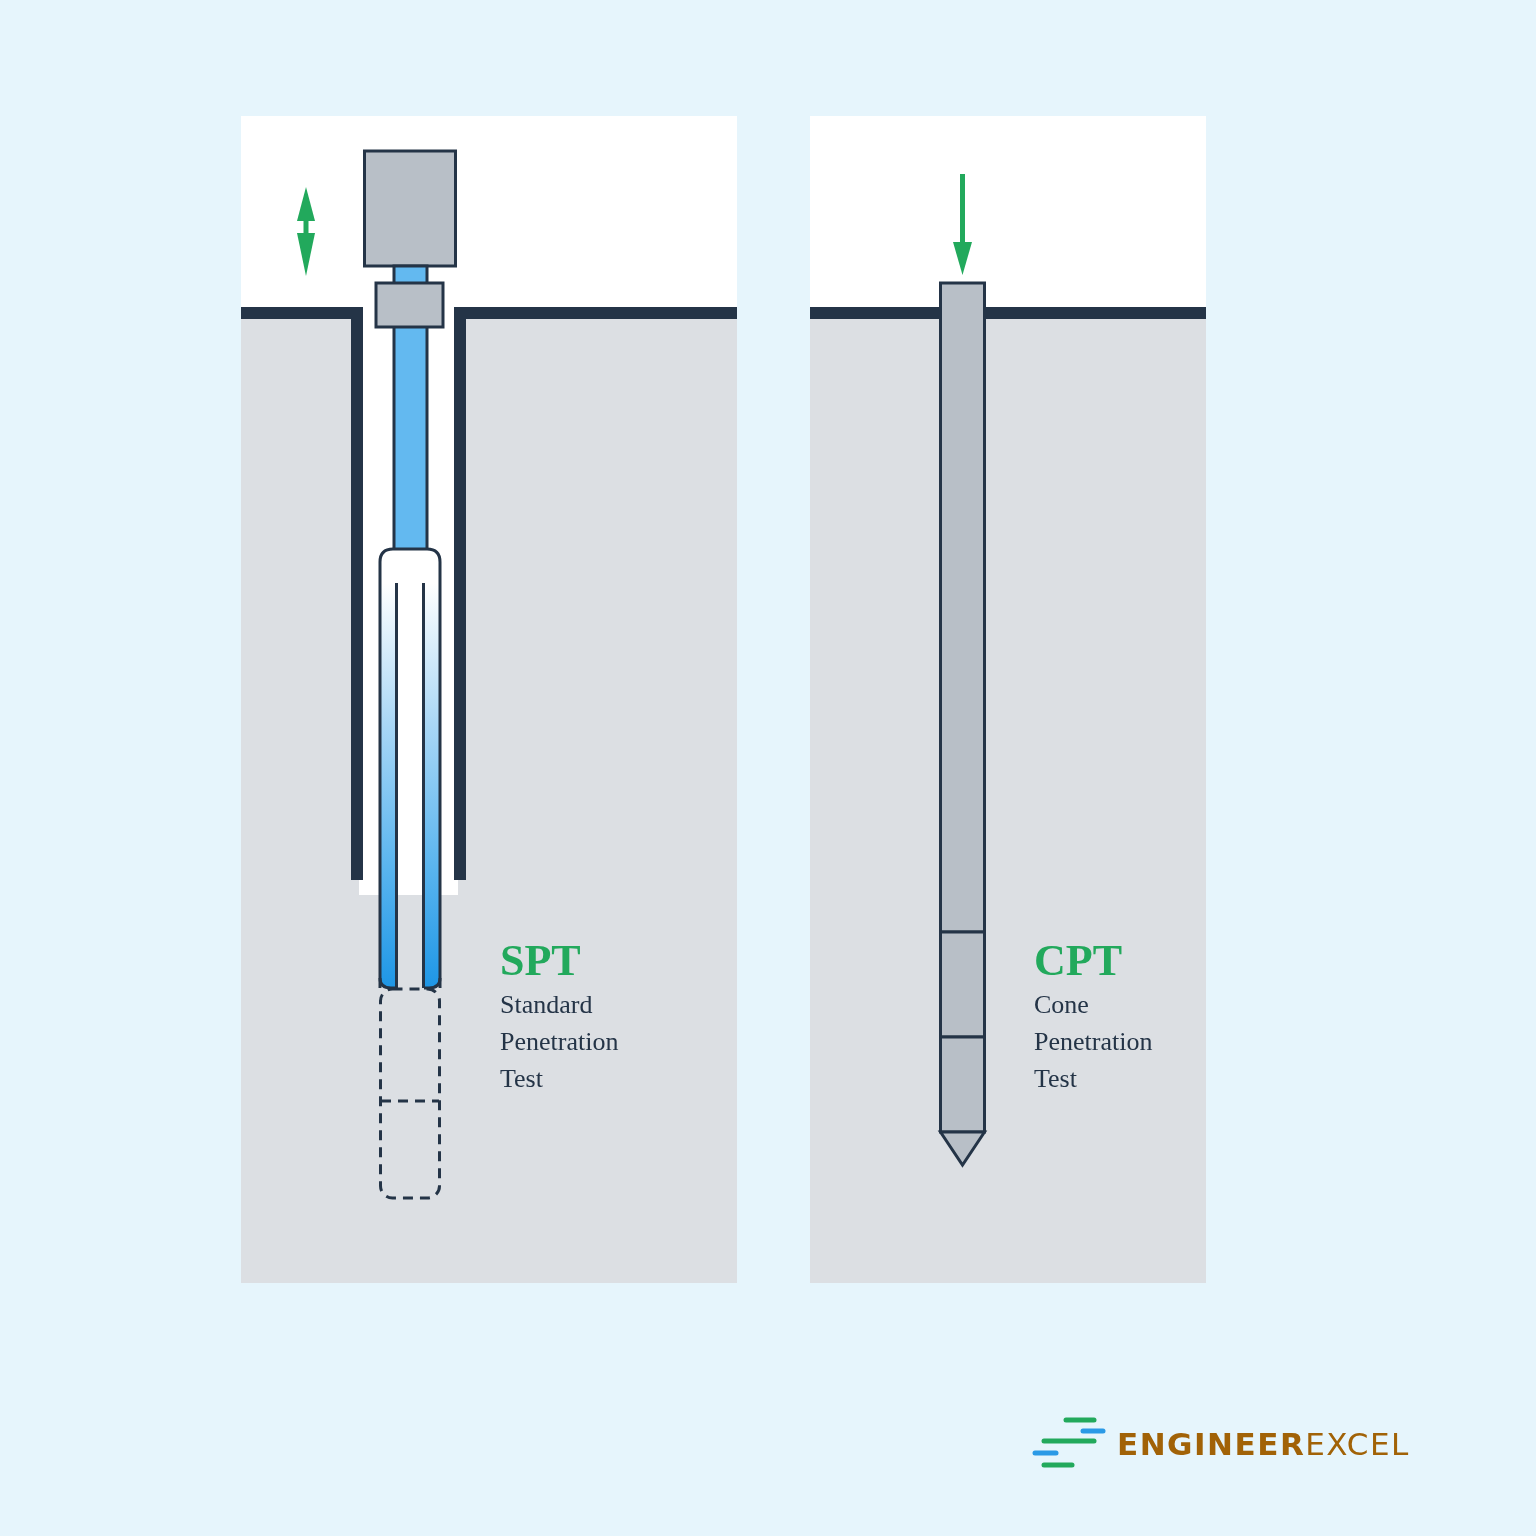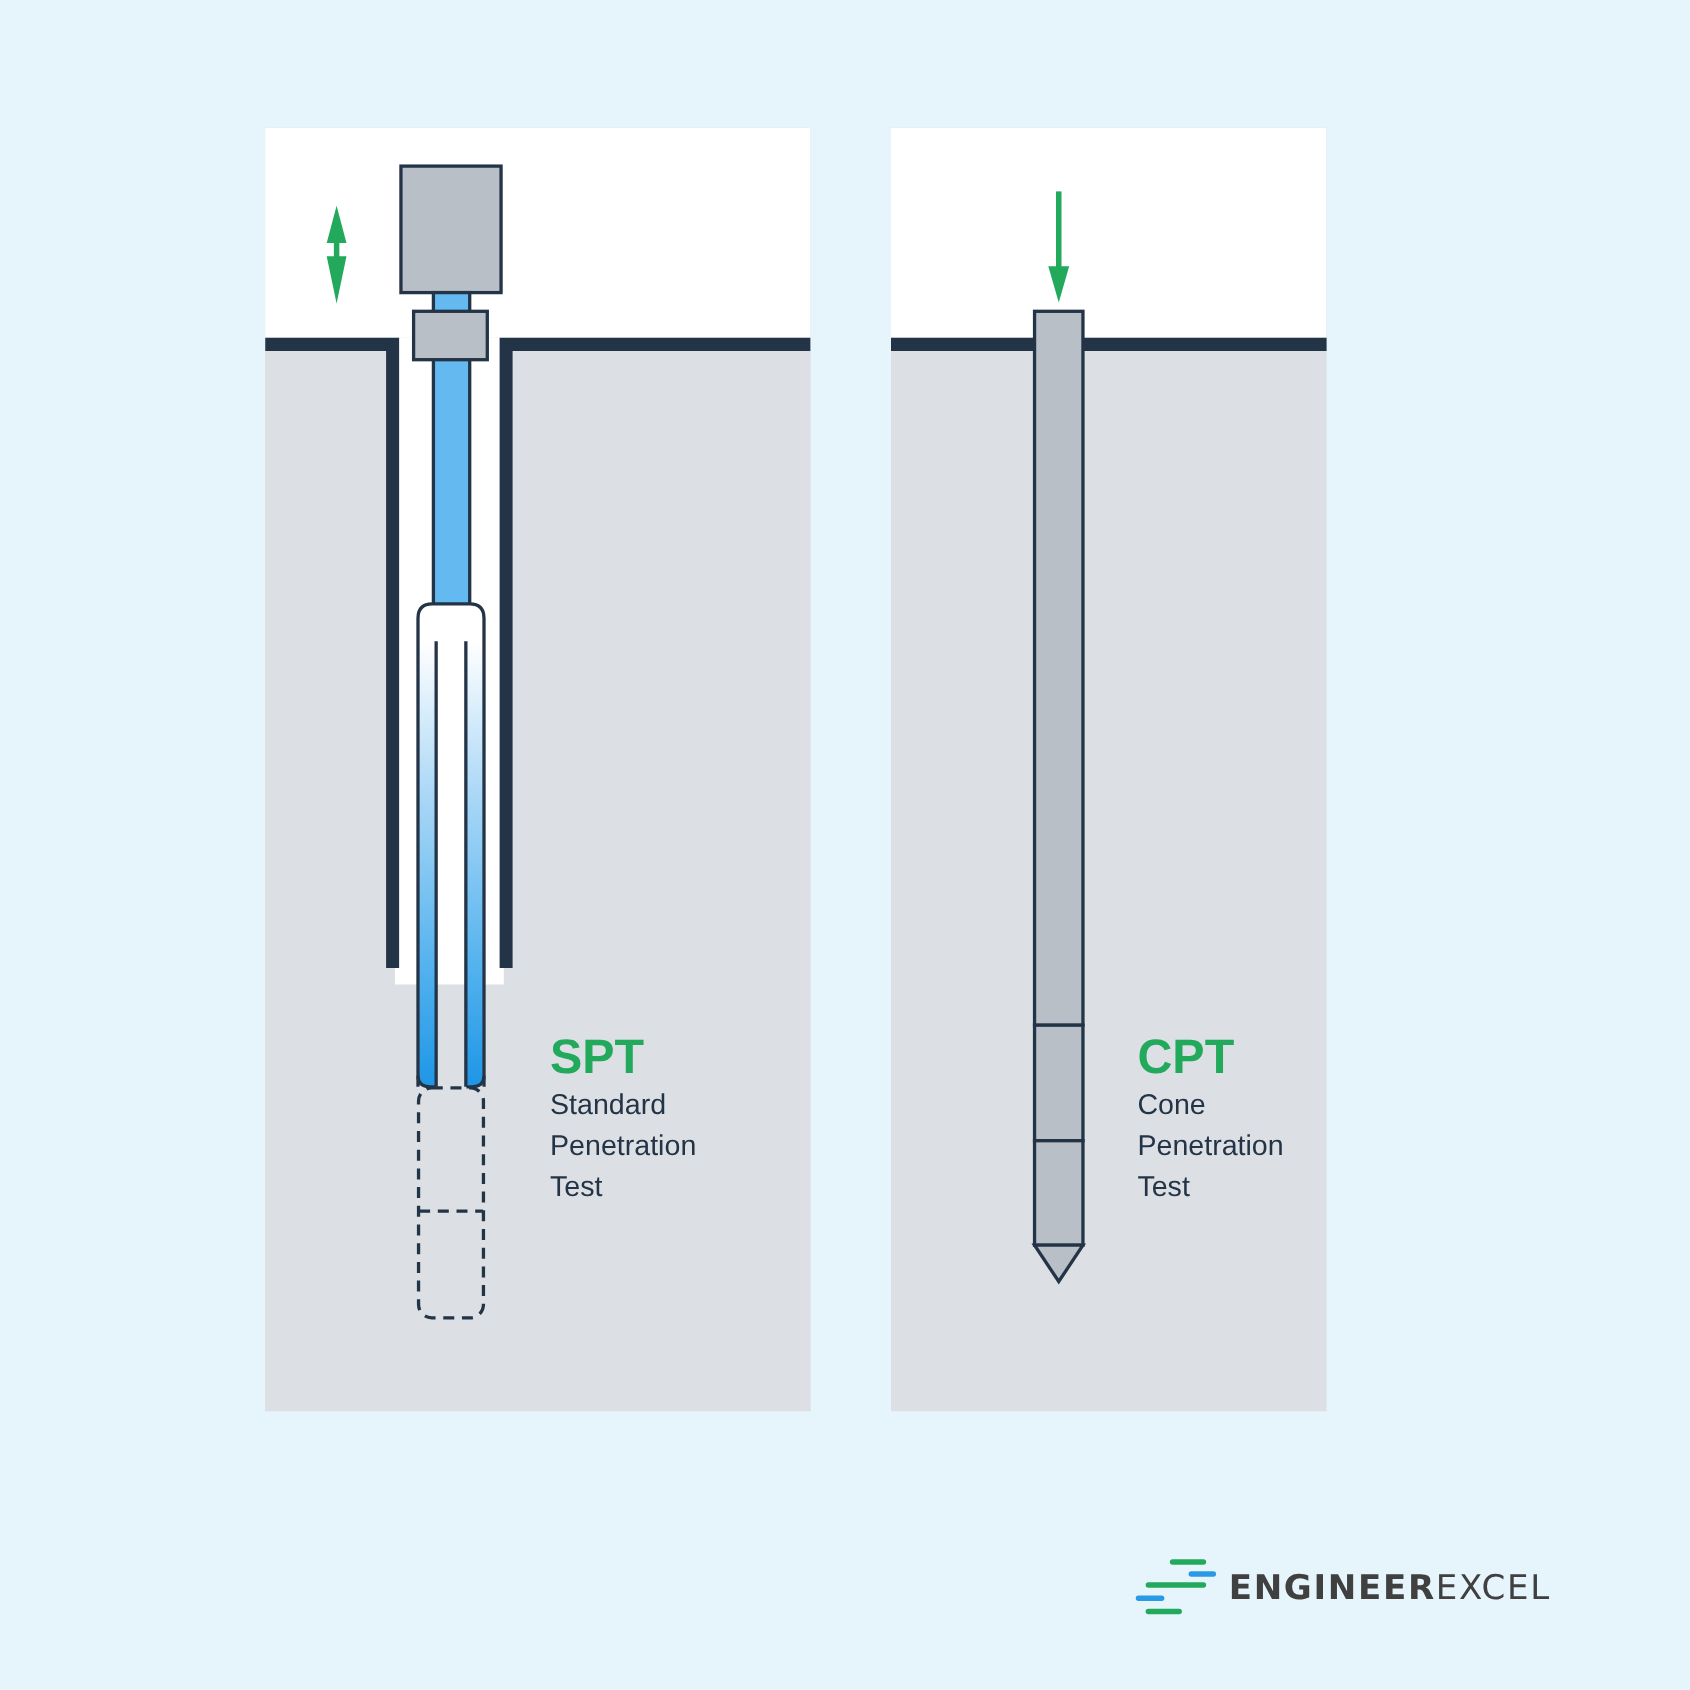--- a/index.html
+++ b/index.html
@@ -1,24 +1,24 @@
 <!DOCTYPE html>
 <html><head>
 <meta charset="utf-8">
 <style>
   html, body { margin: 0; padding: 0; }
   body { width: 1536px; height: 1536px; background: #e6f5fc; position: relative; overflow: hidden; font-family: "DejaVu Sans", sans-serif; }
   .abs { position: absolute; }
   .panel { position: absolute; top: 116px; height: 1167px; background: #dcdfe3; overflow: hidden; }
   .sky { position: absolute; left: 0; right: 0; top: 0; background: #ffffff; }
   svg.full { position: absolute; left: 0; top: 0; }
-  .label { position: absolute; color: #243447; font-family: Liberation Sans, sans-serif; }
+  .label { position: absolute; color: #243447; font-family: Liberation Serif, serif; }
   .label .acr { color: #22a95c; font-weight: bold; font-size: 44px; line-height: 50px; letter-spacing: 0px; }
   .label .line { font-size: 26px; line-height: 37px; }
-  .logo-text { position: absolute; left: 1117px; top: 1424px; font-family: "DejaVu Sans", sans-serif; font-size: 31px; color: #404040; letter-spacing: 1.5px; line-height: 40px; }
+  .logo-text { position: absolute; left: 1117px; top: 1424px; font-family: "DejaVu Sans", sans-serif; font-size: 31px; color: #a16207; letter-spacing: 1.5px; line-height: 40px; }
   .logo-text .b { font-weight: bold; }
 </style>
 </head>
 <body>
 
 <div class="panel" style="left:241px; width:496px;">
   <div class="sky" style="height:191px;"></div>
   <svg class="full" width="496" height="1167" viewBox="241 116 496 1167">
     <defs>
       <linearGradient id="tubeGrad" x1="0" y1="0" x2="0" y2="1">

